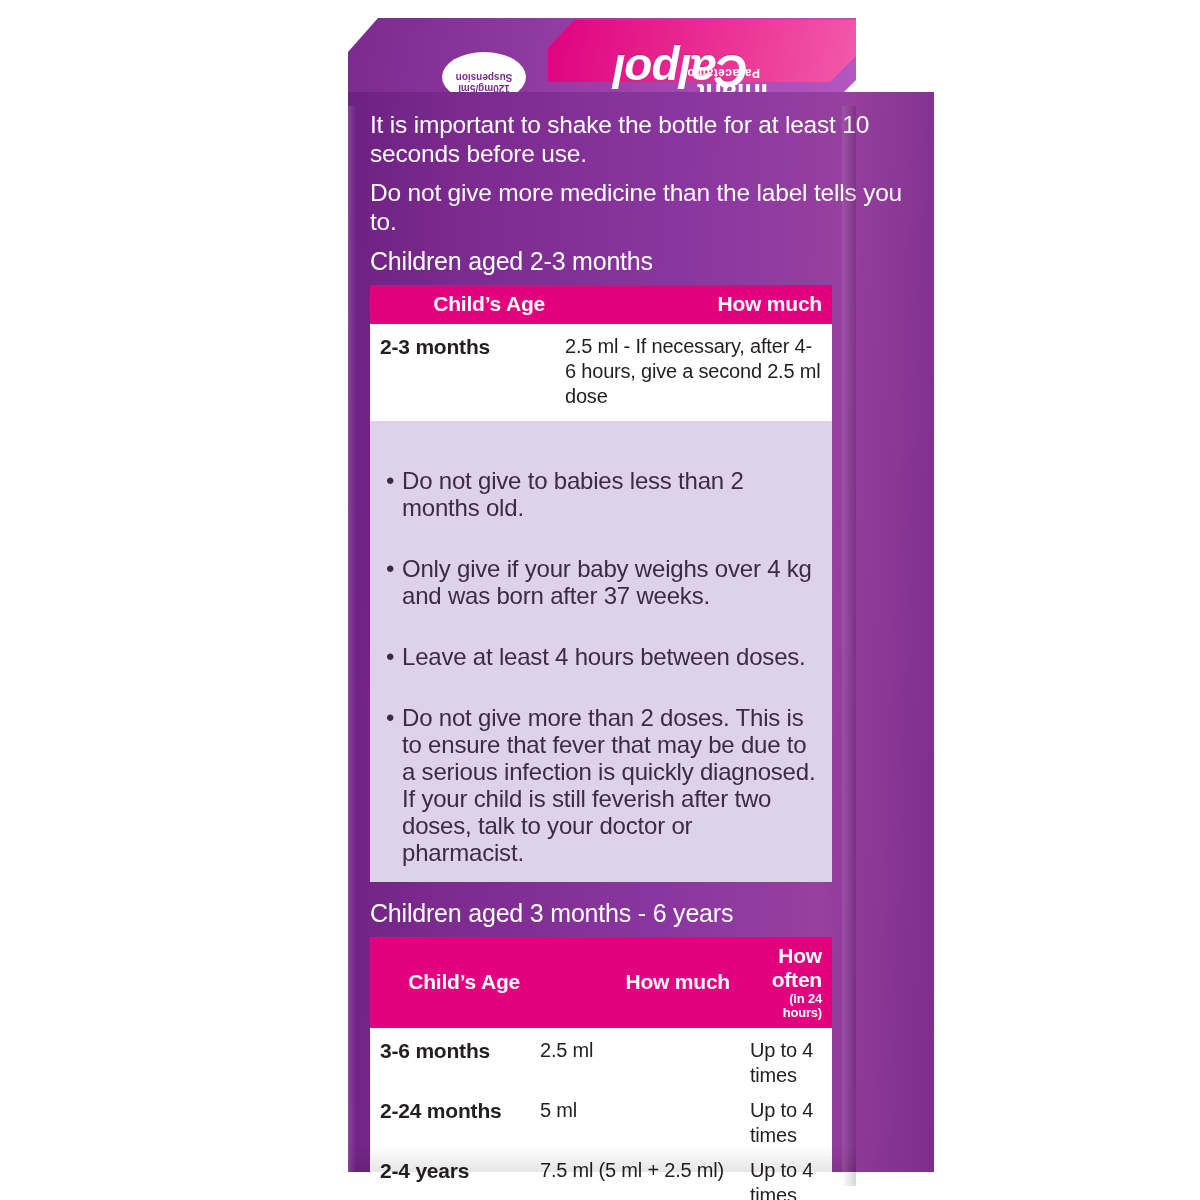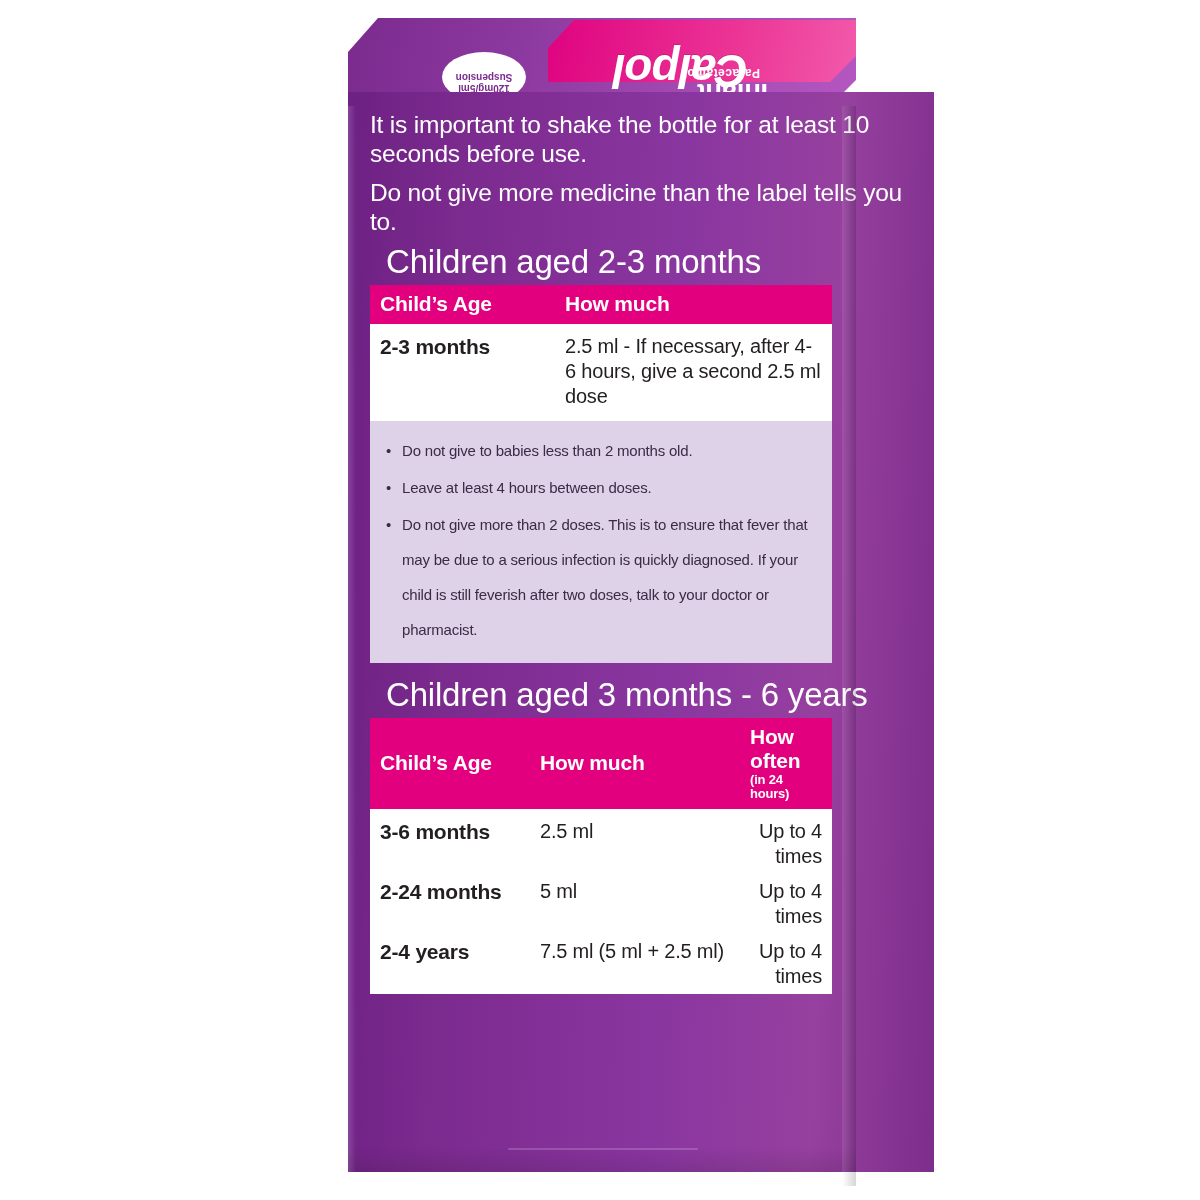--- a/index.html
+++ b/index.html
@@ -140,38 +140,38 @@
   .intro p {
     margin: 0 0 10px 0;
     color: #ffffff;
     font-size: 24.5px;
     line-height: 29px;
     letter-spacing: -0.2px;
   }
 
   .section-heading {
     color: #ffffff;
-    font-size: 33px;
+    font-size: 25px;
     line-height: 31px;
-    margin: 6px 0 8px 16px;
+    margin: 6px 0 8px 0;
     letter-spacing: -0.2px;
   }
 
   
   .tbl {
     width: 462px;
     border-collapse: collapse;
     table-layout: fixed;
   }
   .tbl th {
     background: #e3007e;
     color: #ffffff;
     font-size: 21px;
     font-weight: bold;
-    text-align: left;
+    text-align: right;
     padding: 7px 10px 8px 10px;
     letter-spacing: -0.2px;
     vertical-align: middle;
   }
   .tbl th .sub {
     display: block;
     font-size: 13px;
     font-weight: bold;
     line-height: 14px;
   }
@@ -186,43 +186,44 @@
   }
   .tbl td.age {
     font-weight: bold;
     font-size: 21px;
     white-space: nowrap;
   }
   .tbl tr.first td { padding-top: 10px; }
   .tbl tr.last td { padding-bottom: 12px; }
 
   .th-center { text-align: right; }
-  .td-often { font-size: 19px; text-align: right; }
+  .td-often { font-size: 19px; }
 
   
   .notes {
     width: 462px;
     background: #ded2e8;
     color: #3a2b46;
     box-sizing: border-box;
     padding: 12px 14px 14px 14px;
     margin-bottom: 16px;
   }
   .notes ul {
     margin: 0;
     padding: 0;
     list-style: none;
   }
   .notes li {
     position: relative;
     padding-left: 18px;
-    font-size: 15px;
-    line-height: 35px;
+    font-size: 24px;
+    line-height: 27px;
     margin-bottom: 2px;
     letter-spacing: -0.2px;
+    margin-top: 34px;
   }
   .notes li:before {
     content: "•";
     position: absolute;
     left: 2px;
     top: 0;
   }
 
   
   .bottom-fold {
@@ -280,20 +281,21 @@
           <tr class="first last">
             <td class="age">2-3 months</td>
             <td>2.5 ml - If necessary, after 4-6 hours, give a second 2.5 ml dose</td>
           </tr>
         </tbody>
       </table>
 
       <div class="notes">
         <ul>
           <li>Do not give to babies less than 2 months old.</li>
+          <li>Only give if your baby weighs over 4 kg and was born after 37 weeks.</li>
           <li>Leave at least 4 hours between doses.</li>
           <li>Do not give more than 2 doses. This is to ensure that fever that may be due to a serious infection is quickly diagnosed. If your child is still feverish after two doses, talk to your doctor or pharmacist.</li>
         </ul>
       </div>
 
       <div class="section-heading">Children aged 3 months - 6 years</div>
 
       <table class="tbl">
         <thead>
           <tr>

